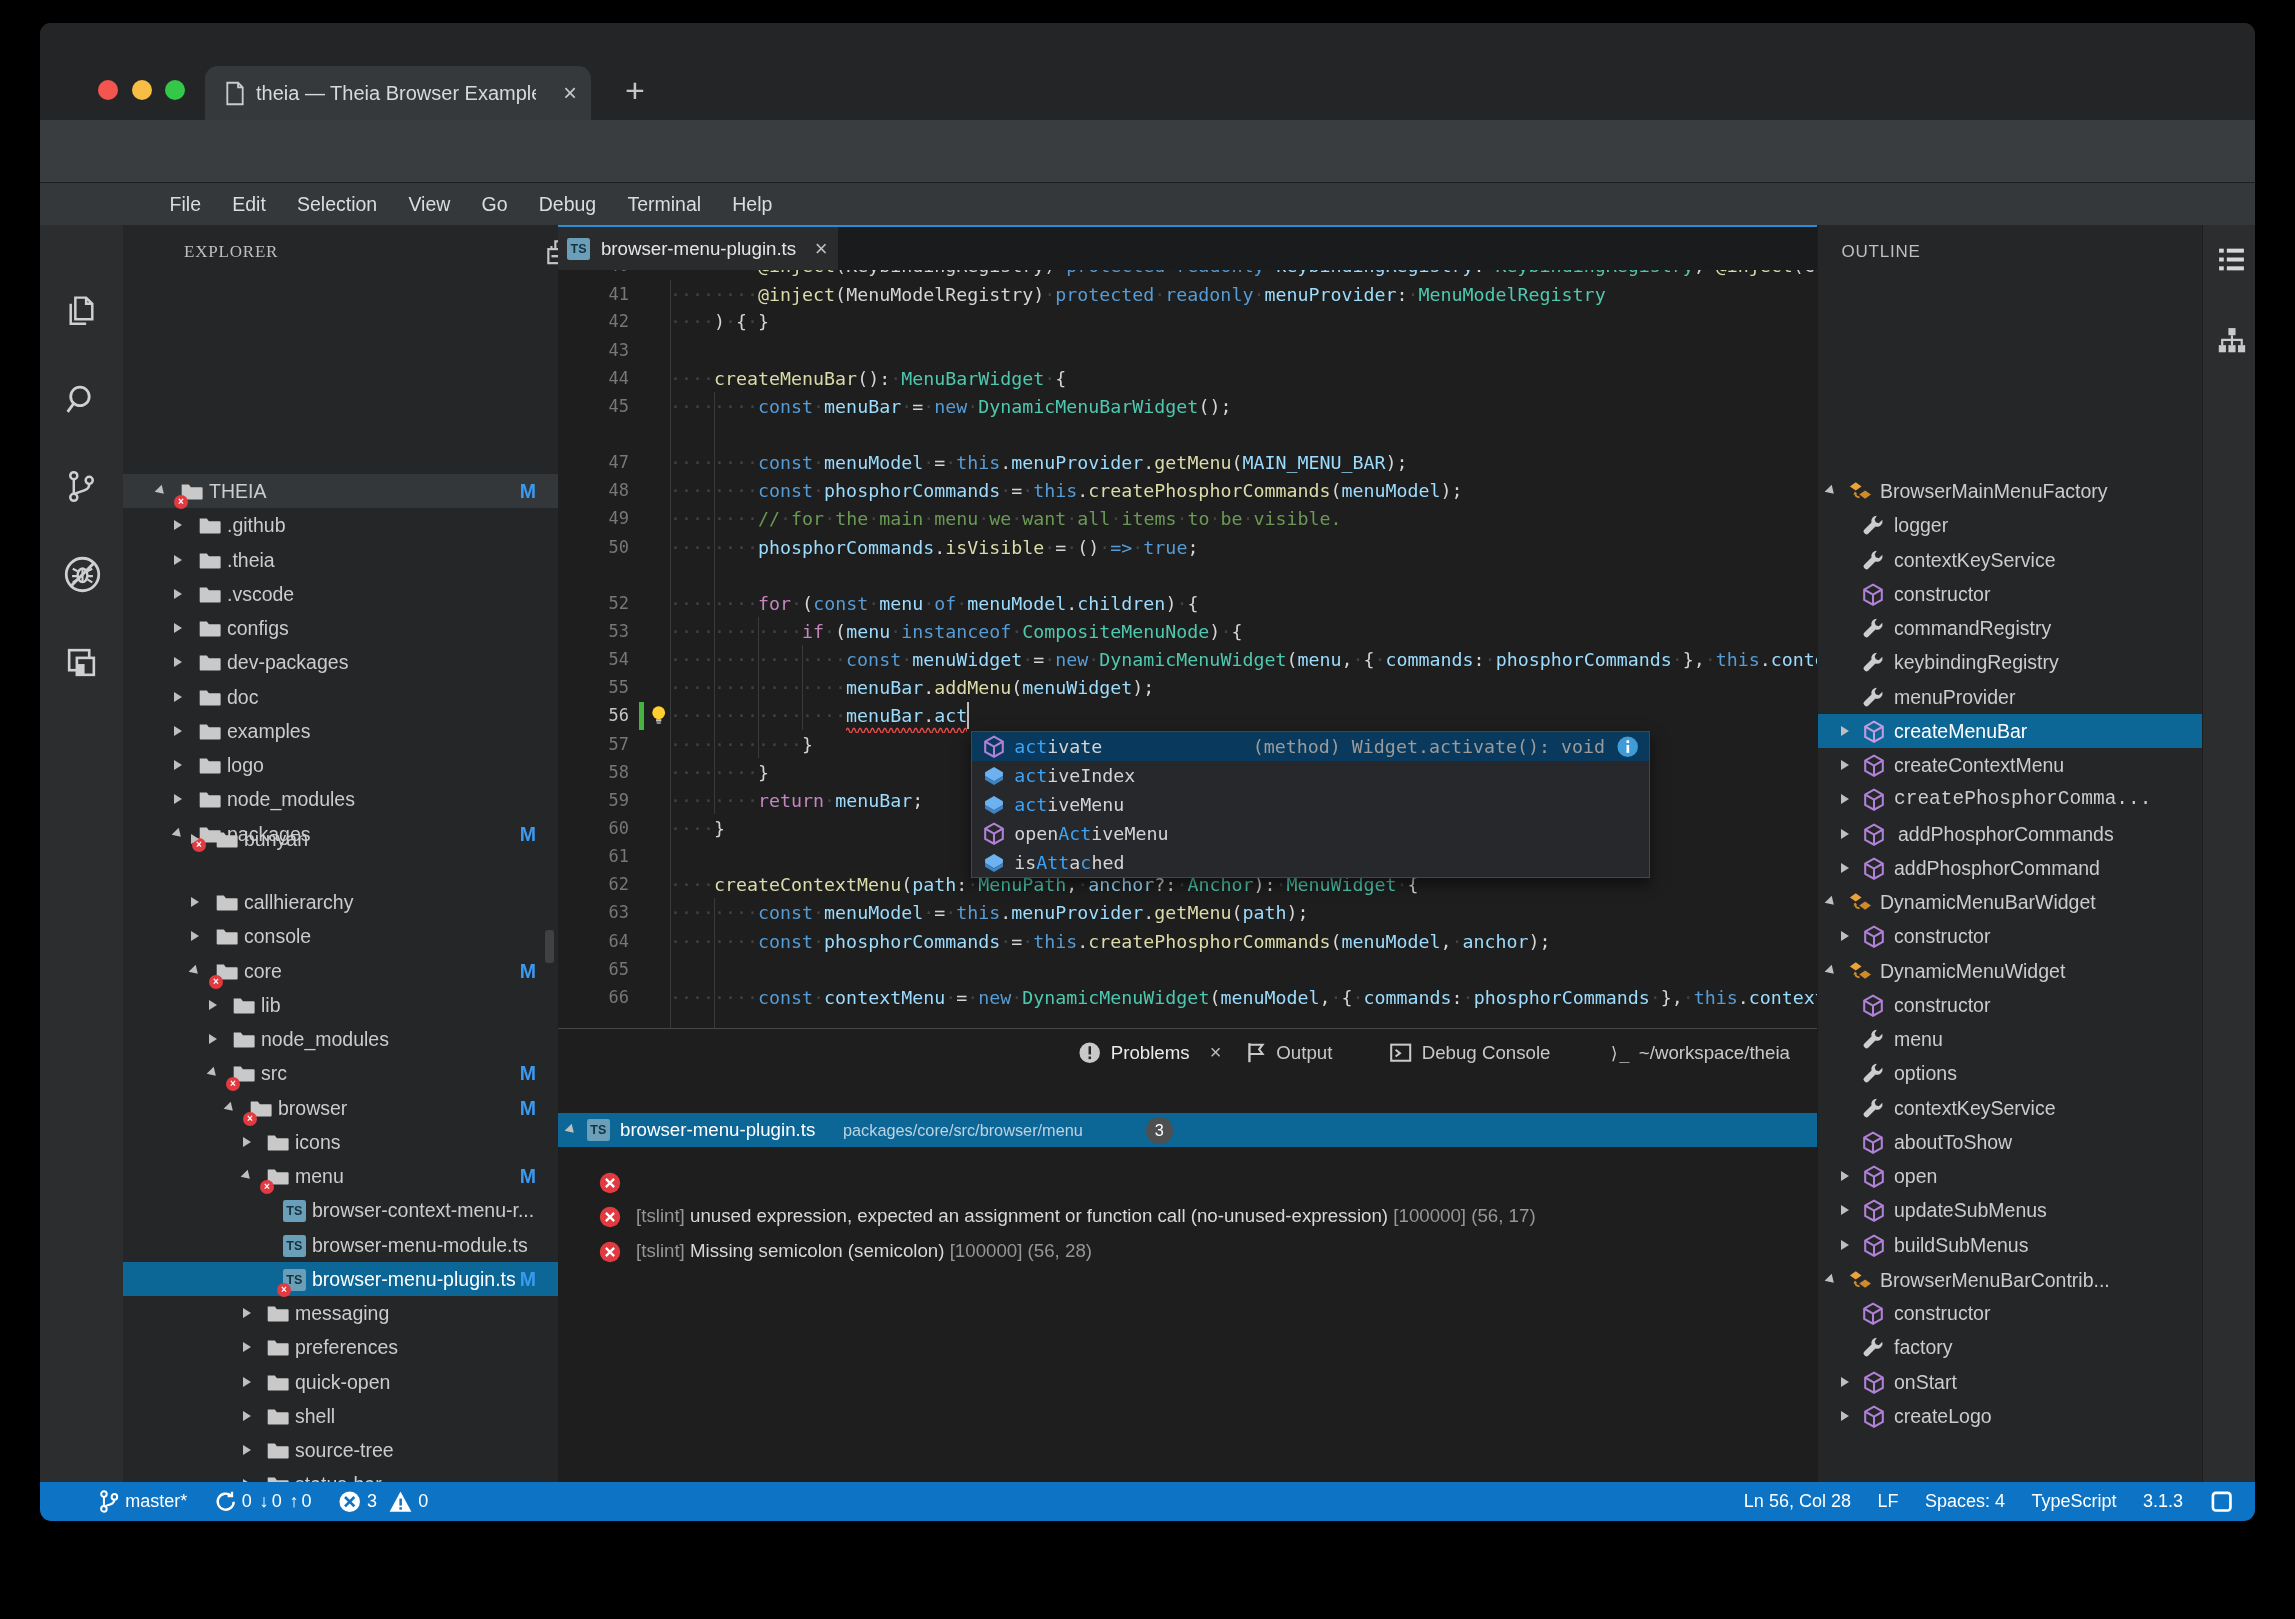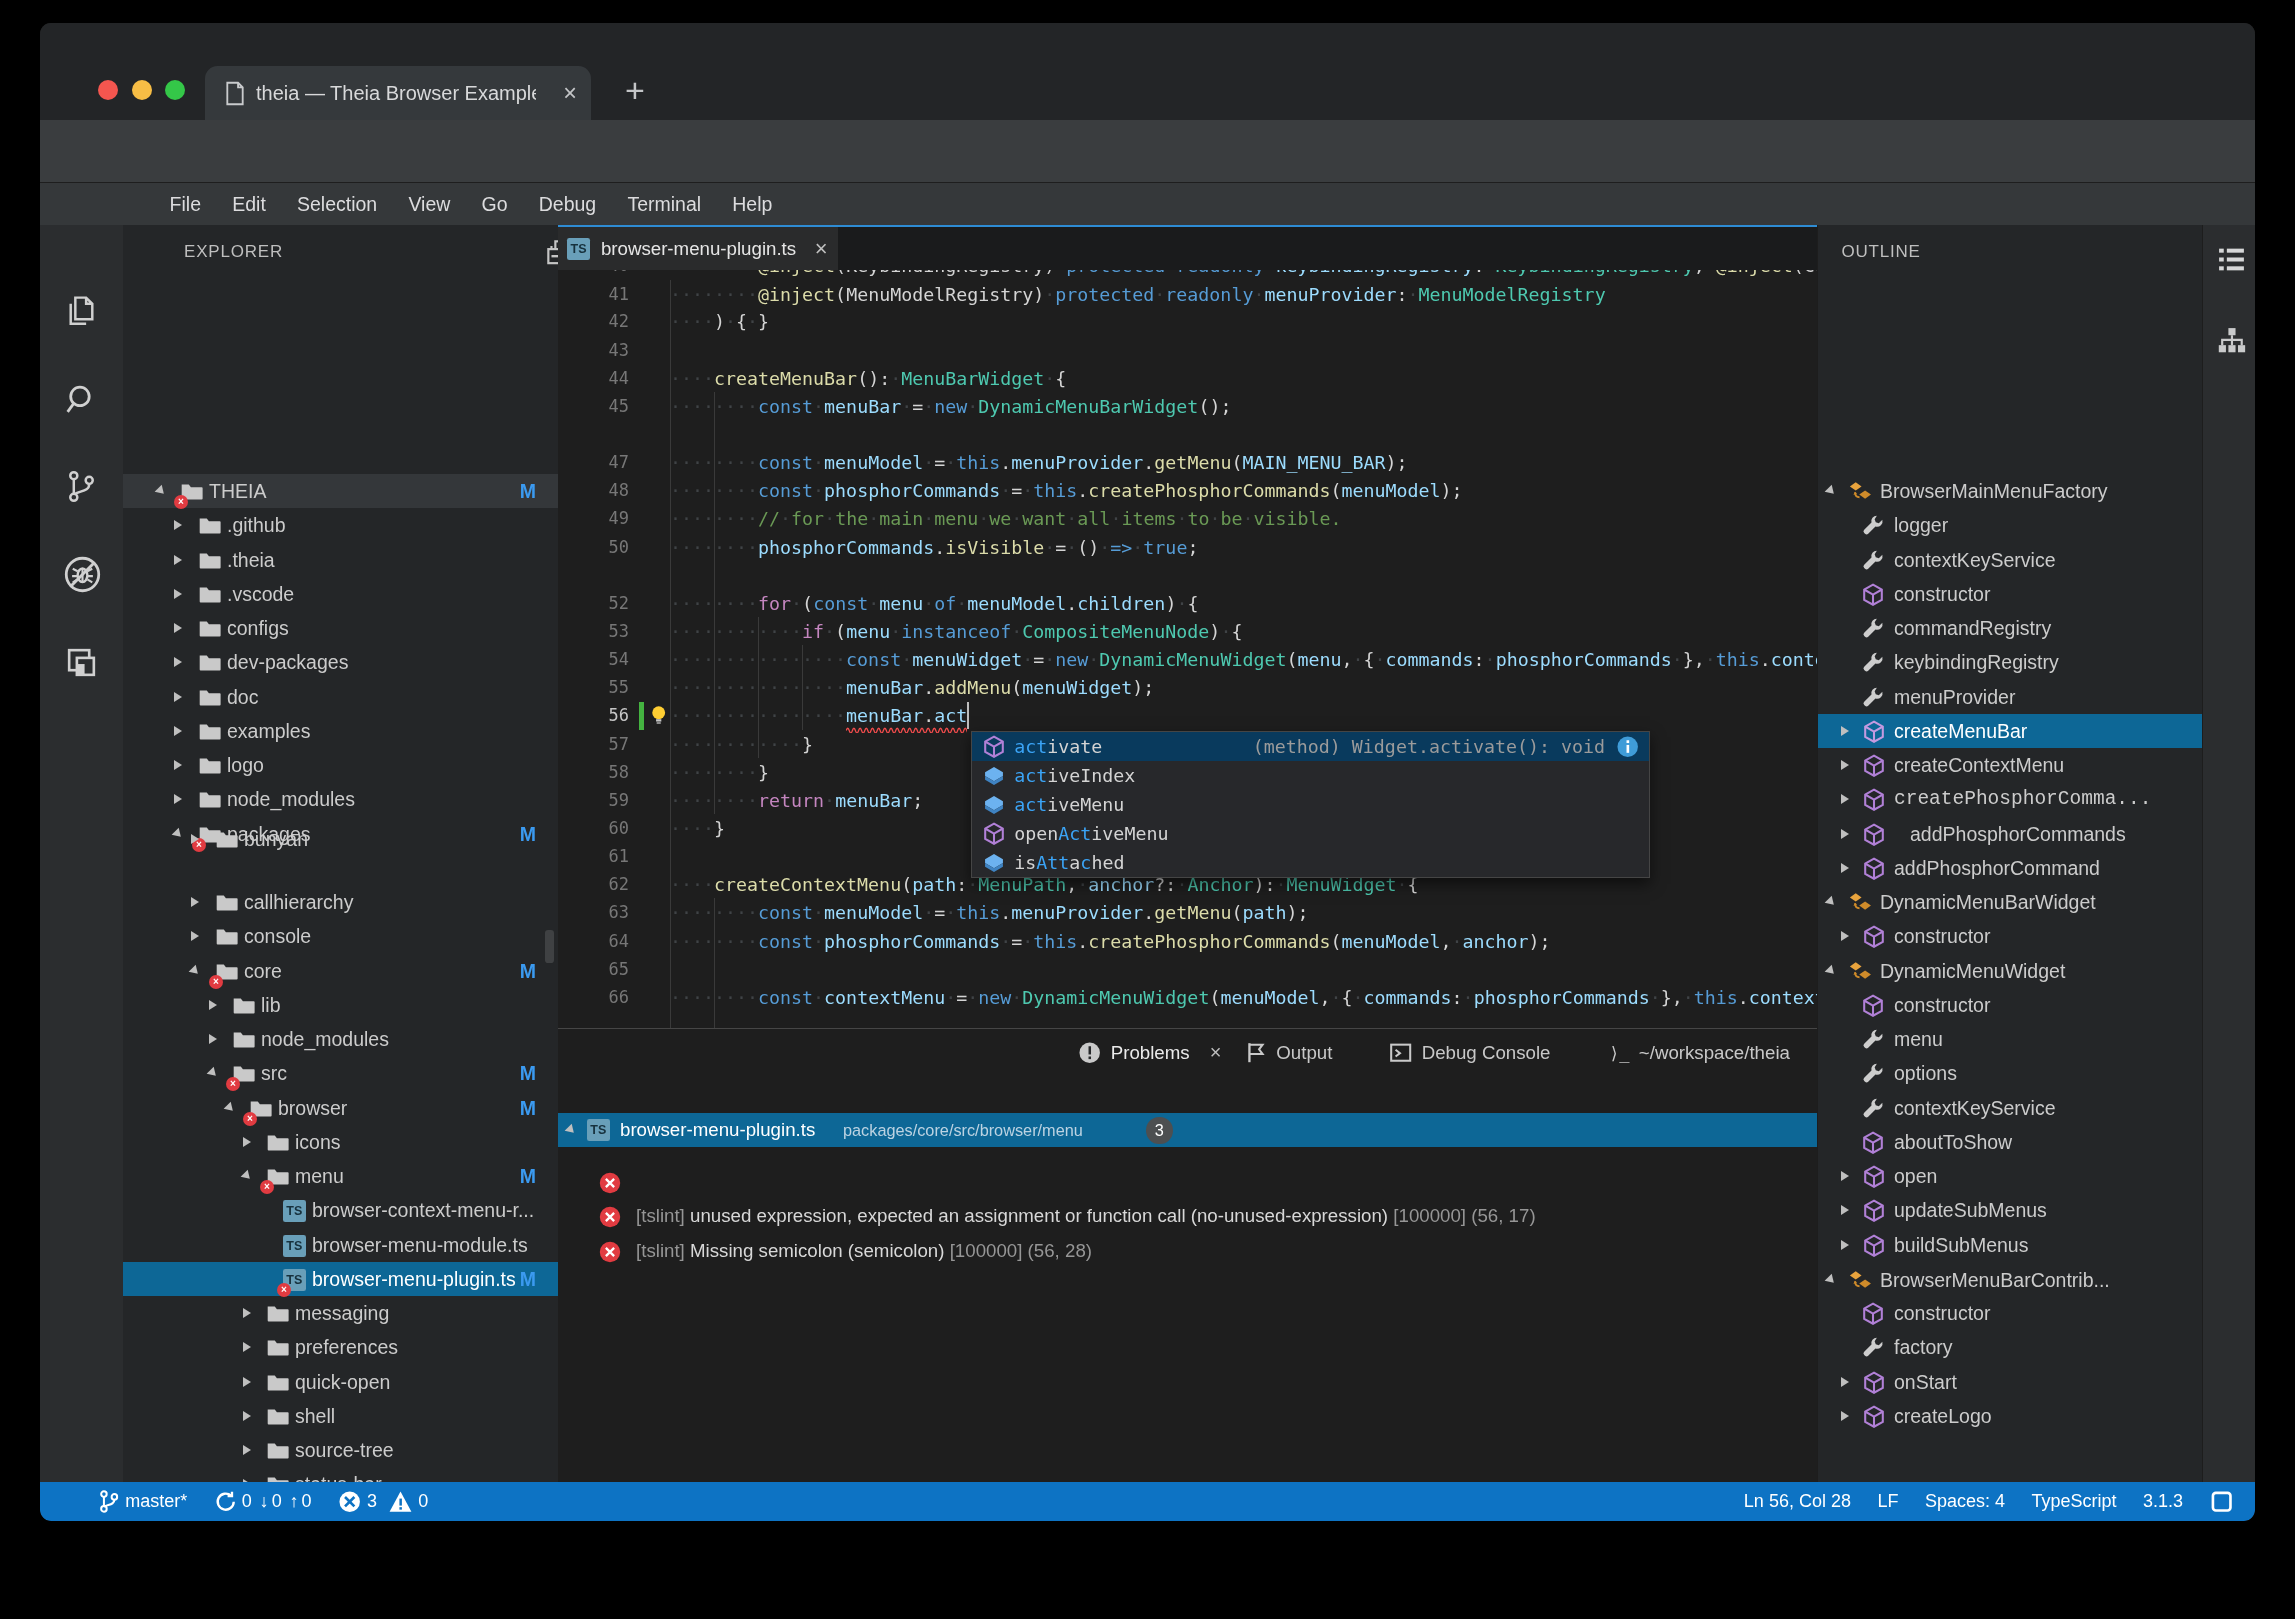--- a/index.html
+++ b/index.html
@@ -16,21 +16,21 @@
   .urlpill{position:absolute;left:263px;top:104px;width:1860px;height:51px;border-radius:26px;background:#26292b;display:flex;align-items:center;}
   .urltext{font-size:21px;margin-left:48px;white-space:nowrap;}
   .urlhost{color:#e8eaed;} .urlrest{color:#9aa0a6;}
   
   .appmenubar{position:absolute;left:0;top:160px;width:100%;height:43px;background:#35383a;display:flex;align-items:center;padding-left:114px;box-sizing:border-box;}
   .menuitem{color:#dcdcde;font-size:19.5px;padding:0 15.6px;}
   .main{position:absolute;left:0;top:202px;width:100%;height:1257px;}
   .activitybar{position:absolute;left:0;top:0;width:83px;height:100%;background:#2b2d2f;border-right:0.8px solid #1d1d1d;}
   .actic{position:absolute;left:23.4px;width:37px;height:37px;color:#cfd0d1;}
   .explorer{position:absolute;left:83px;top:0;width:435px;height:100%;background:#242628;overflow:hidden;}
-  .expl-head{position:absolute;left:61px;top:17px;color:#bfbfbf;font-size:17px;letter-spacing:0.8px;}
+  .expl-head{position:absolute;left:61px;top:17px;color:#bfbfbf;font-size:17px;letter-spacing:0.8px;font-family:Liberation Serif, serif;}
   .treerow{position:absolute;left:0;width:100%;height:34px;display:flex;align-items:center;color:#cccccc;font-size:19.5px;white-space:nowrap;}
   .arrow-c{width:0;height:0;border-left:8.6px solid #bfbfbf;border-top:5.4px solid transparent;border-bottom:5.4px solid transparent;position:absolute;}
   .arrow-e{width:0;height:0;border-left:8.6px solid #bfbfbf;border-top:5.4px solid transparent;border-bottom:5.4px solid transparent;position:absolute;transform:rotate(45deg);}
   .iconwrap{position:absolute;width:23.4px;height:22px;}
   .tschip{display:block;width:22.6px;height:22.6px;background:#699fb9;color:#17313d;font-size:12.5px;font-weight:bold;text-align:center;line-height:22.6px;border-radius:2.3px;font-family:"Liberation Sans",sans-serif;}
   .errbadge{position:absolute;left:-6.2px;bottom:-6.2px;width:14px;height:14px;background:#e13b41;border-radius:50%;color:#fff;font-size:10px;font-weight:bold;text-align:center;line-height:14px;}
   .mbadge{position:absolute;right:22px;color:#3b9af0;font-size:19.5px;font-weight:bold;}
   .editorgrp{position:absolute;left:518px;top:0;width:1259px;height:100%;background:#1e1e1e;}
   .tabbar{position:absolute;left:0;top:0;width:100%;height:45px;background:#1a1b1c;border-top:2.3px solid #2e8cd4;box-sizing:border-box;}
   .etab{position:absolute;left:0;top:0;height:43px;width:280px;background:#2a2b2c;display:flex;align-items:center;}
@@ -758,21 +758,21 @@
               <span style="position: absolute; left: 76px; font-family: Liberation Mono, monospace;">createPhosphorComma...</span>
             </div>
             <div class="outrow" style="top: 592px;">
               <span class="arrow-c" style="position: absolute; left: 23.4px;"></span>
               <span style="position: absolute; left: 45px; top: 5.4px;">
                 <svg width="22" height="23.4" viewBox="0 0 16 17">
                   <path d="M8 1.2 L14.4 4.8 V12.2 L8 15.8 L1.6 12.2 V4.8 Z" fill="none" stroke="#b180d7" stroke-width="1.5"></path>
                   <path d="M1.8 4.9 L8 8.4 L14.2 4.9 M8 8.4 V15.6" fill="none" stroke="#b180d7" stroke-width="1.5"></path>
                 </svg>
               </span>
-              <span style="position: absolute; left: 92px;">addPhosphorCommands</span>
+              <span style="position: absolute; left: 80px;">addPhosphorCommands</span>
             </div>
             <div class="outrow" style="top: 626px;">
               <span class="arrow-c" style="position: absolute; left: 23.4px;"></span>
               <span style="position: absolute; left: 45px; top: 5.4px;">
                 <svg width="22" height="23.4" viewBox="0 0 16 17">
                   <path d="M8 1.2 L14.4 4.8 V12.2 L8 15.8 L1.6 12.2 V4.8 Z" fill="none" stroke="#b180d7" stroke-width="1.5"></path>
                   <path d="M1.8 4.9 L8 8.4 L14.2 4.9 M8 8.4 V15.6" fill="none" stroke="#b180d7" stroke-width="1.5"></path>
                 </svg>
               </span>
               <span style="position: absolute; left: 76px;">addPhosphorCommand</span>

